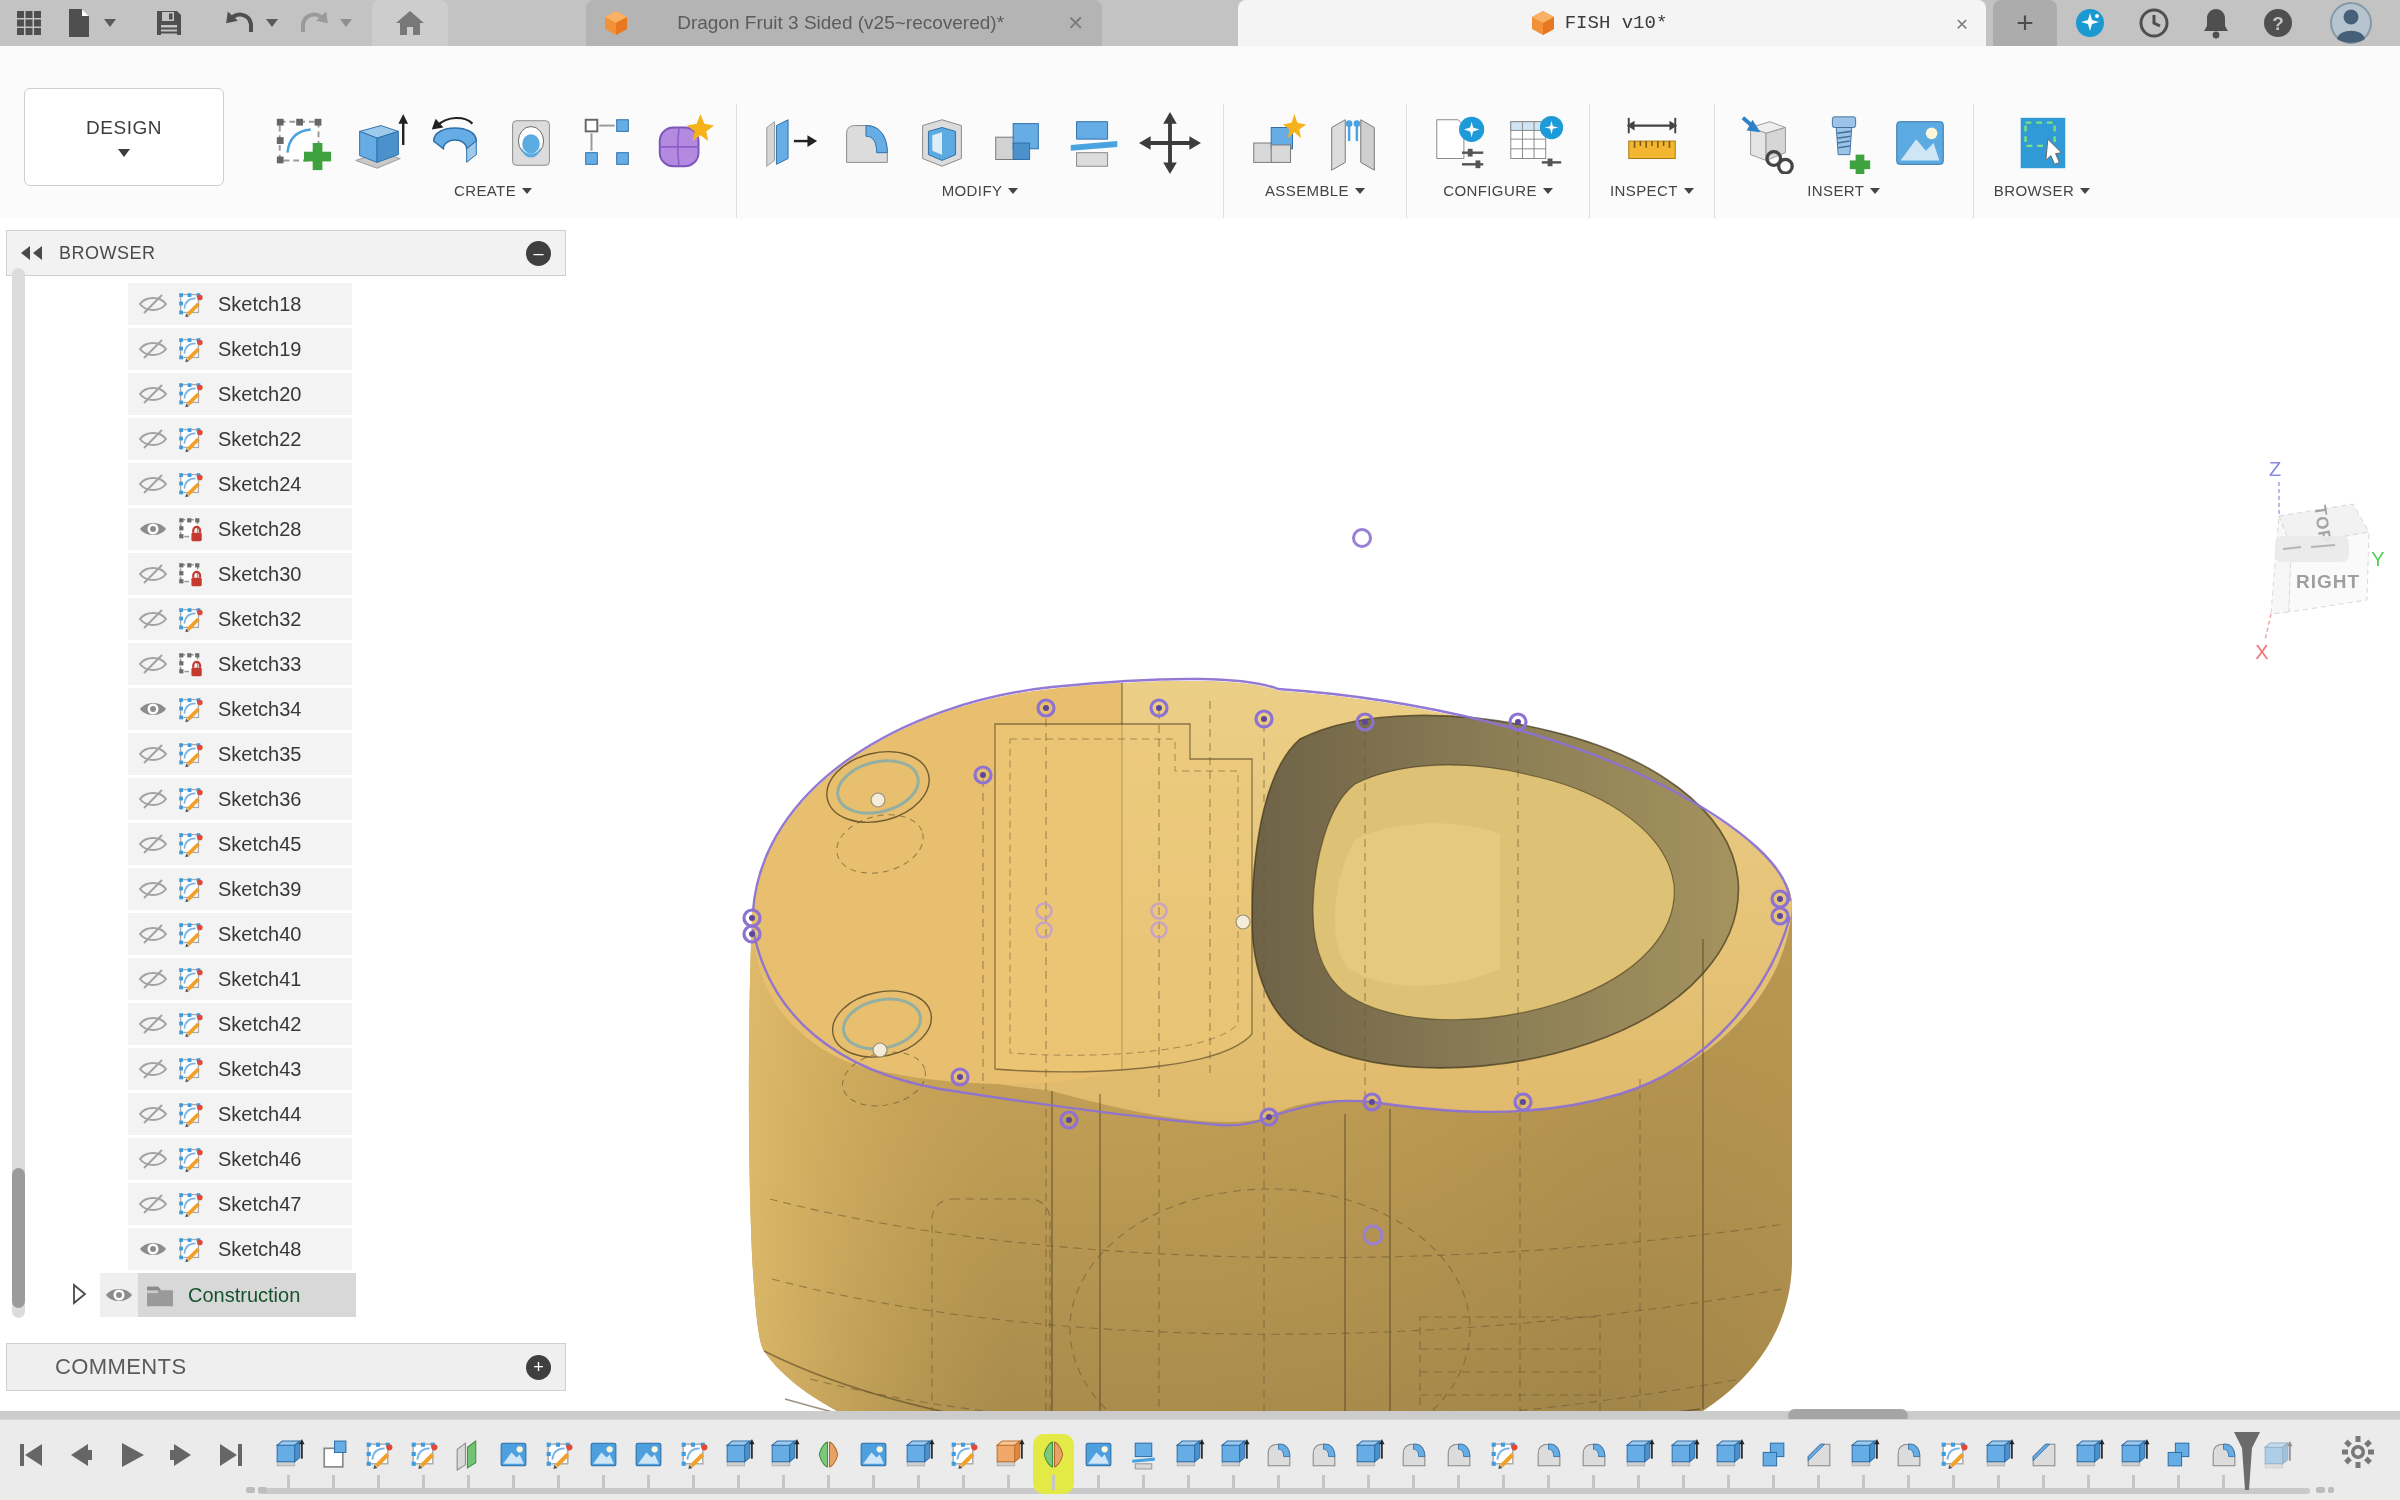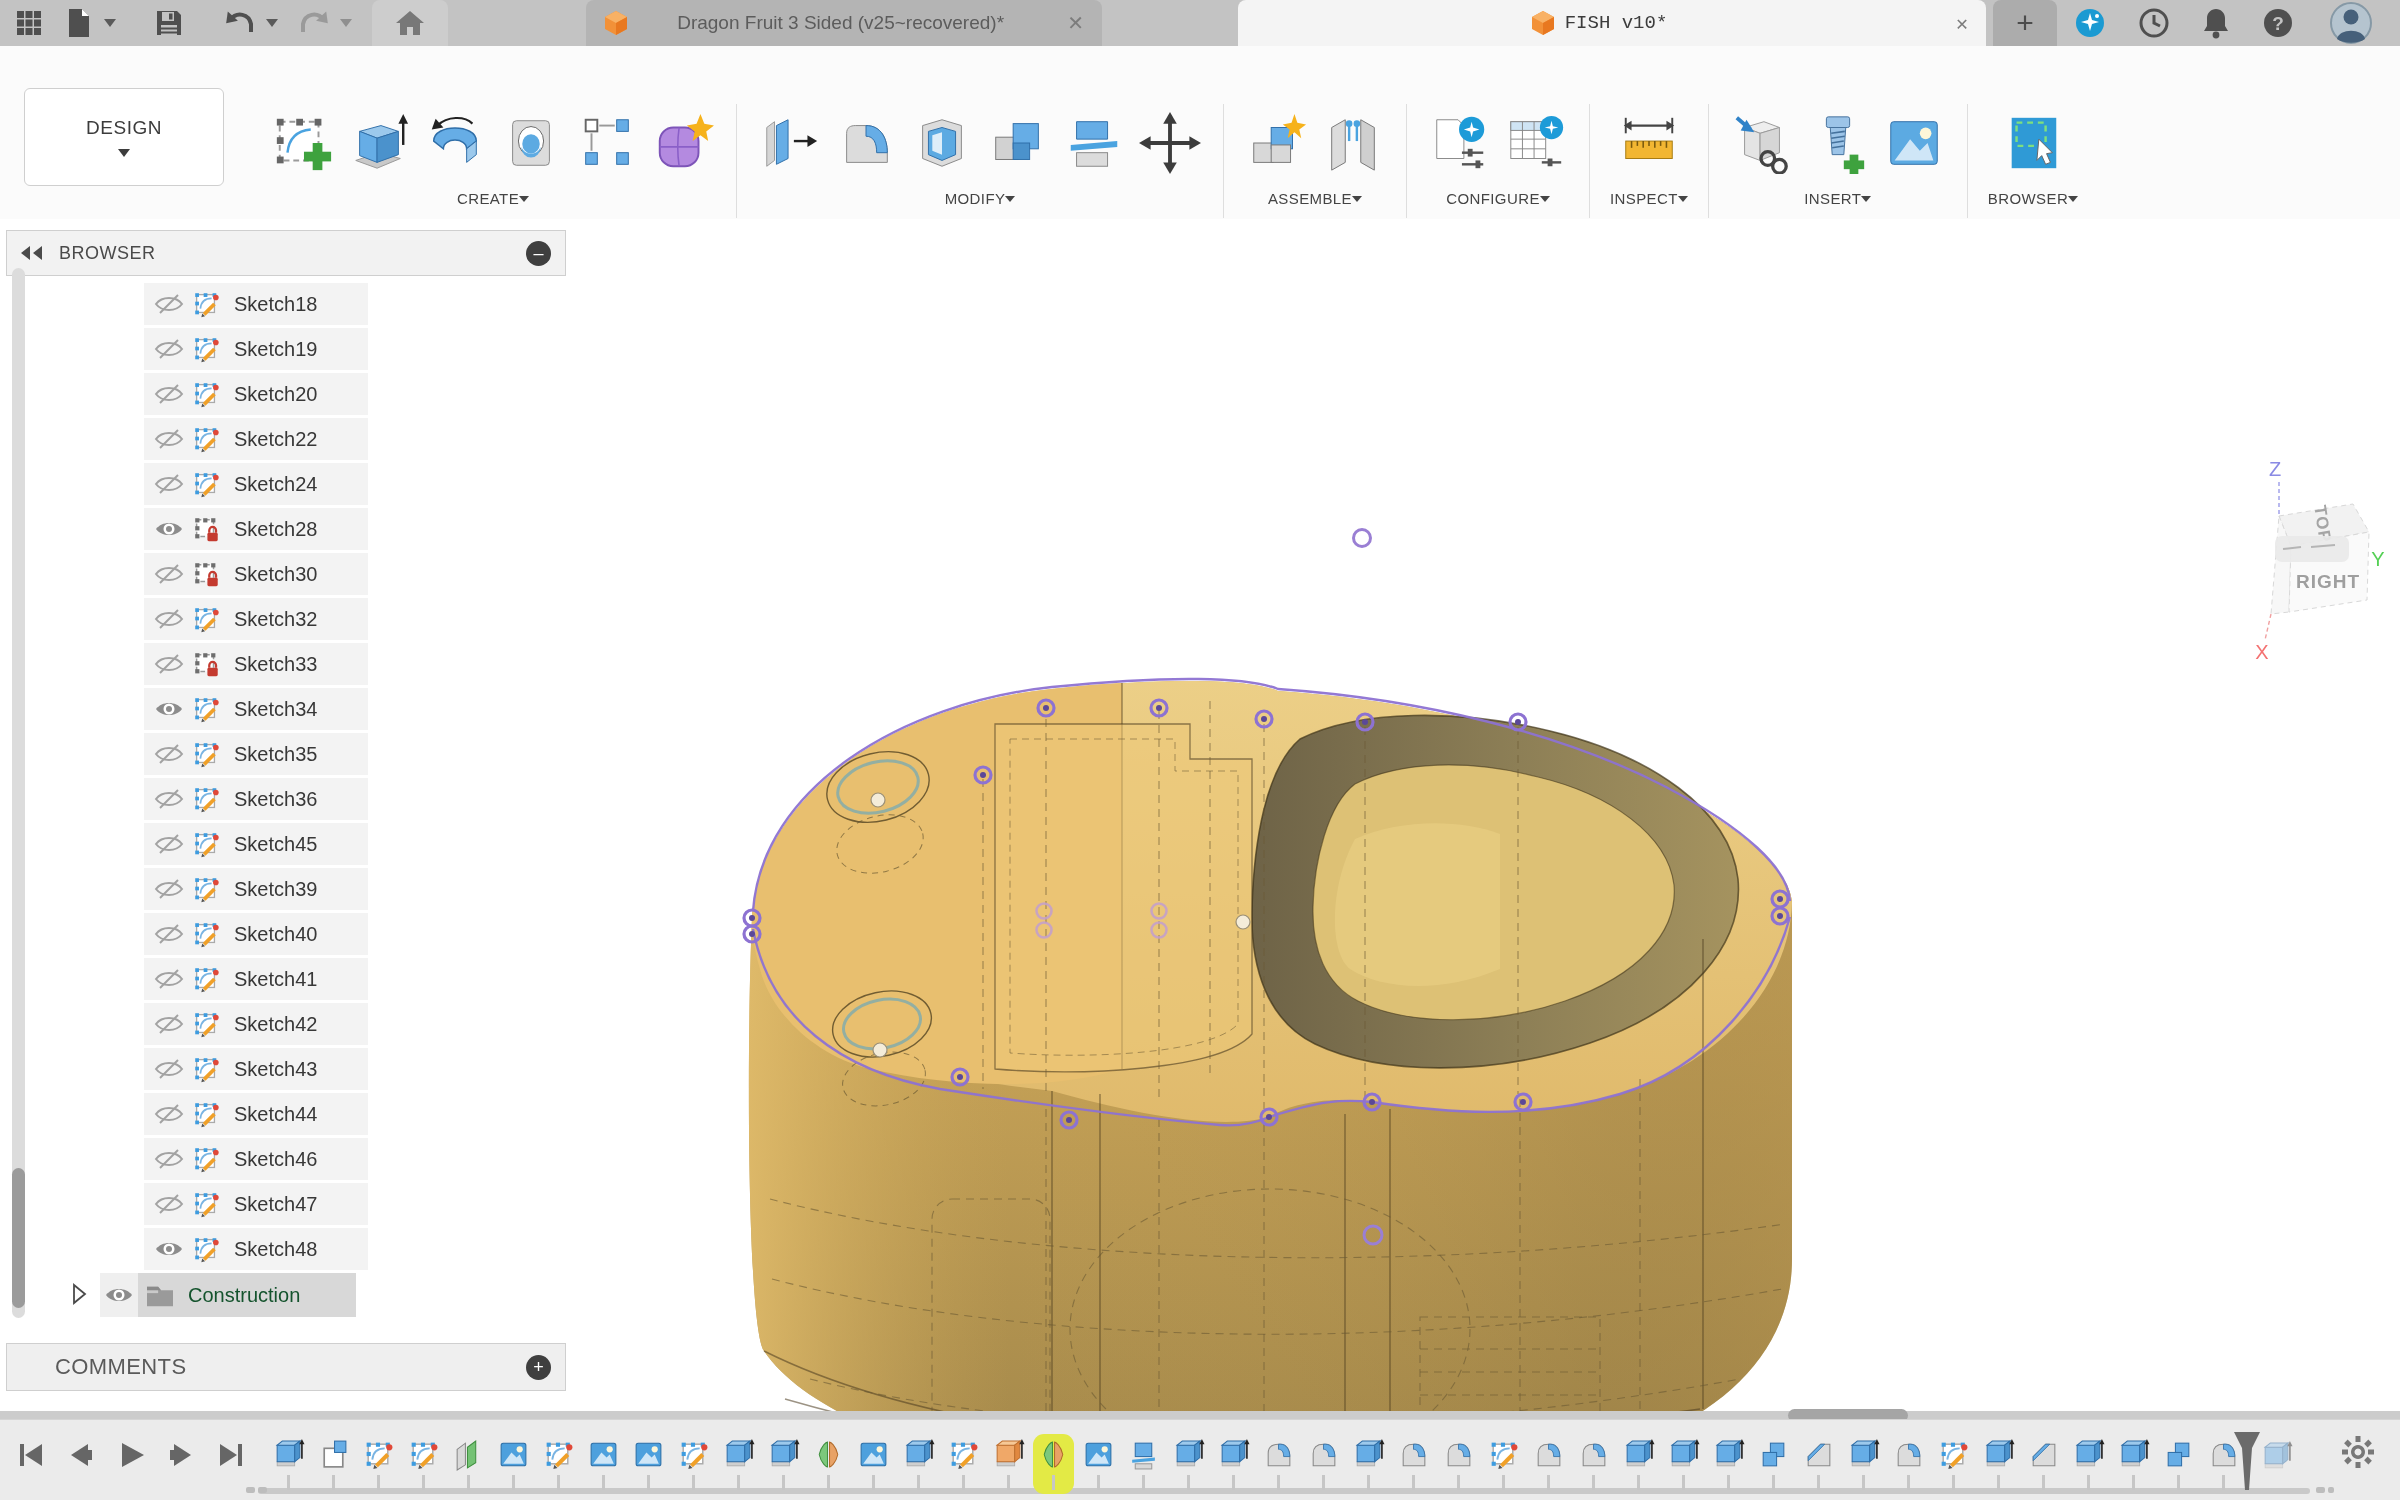--- a/index.html
+++ b/index.html
@@ -26,27 +26,27 @@
   #ribbon{left:0;top:46px;width:2400px;height:173px;background:#fbfbfb;border-bottom:1px solid #d2d2d2;}
   #design-btn{left:24px;top:42px;width:198px;height:96px;background:#fff;border:1px solid #cfcfcf;border-radius:6px;display:flex;align-items:center;justify-content:center;gap:10px;font-size:19px;color:#3c3c3c;letter-spacing:.5px;flex-direction:column;}
   #ribbon-tabs{left:252px;top:12px;height:40px;display:flex;gap:74px;align-items:flex-end;}
   .rtab{font-size:17px;letter-spacing:.5px;color:#5f5f5f;padding-bottom:8px;border-bottom:5px solid transparent;}
   .rtab.active{color:#0696d7;border-bottom-color:#0696d7;}
   #ribbon-groups{left:250px;top:58px;height:114px;display:flex;align-items:flex-start;}
   .rgroup{display:flex;flex-direction:column;align-items:center;padding:0 20px;border-right:1px solid #dedede;height:114px;}
   .rgroup:last-child{border-right:none;}
   .rtools{display:flex;gap:10px;height:78px;align-items:center;}
   .rtool{width:66px;height:70px;display:flex;align-items:center;justify-content:center;border-radius:4px;}
-  .rglabel{margin-top:8px;font-size:15px;color:#444;letter-spacing:.4px;display:flex;align-items:center;}
+  .rglabel{font-size:15px;color:#444;letter-spacing:.4px;display:flex;align-items:center;gap:6px;}
   .rglabel .caret{border-left-width:5px;border-right-width:5px;border-top-width:6px;border-top-color:#444;}
 
   
   #browser-header{left:6px;top:230px;width:560px;height:46px;background:#f2f2f2;border:1px solid #cfcfcf;box-sizing:border-box;display:flex;align-items:center;}
   #browser-title{font-size:18px;color:#4a4a4a;letter-spacing:.5px;margin-left:14px;flex:1;}
-  #browser-rows{left:144px;top:283px;}
+  #browser-rows{left:128px;top:283px;}
   .brow{display:flex;align-items:center;height:42px;margin-bottom:3px;background:#f3f3f3;width:218px;padding-left:6px;}
   .brow .lbl{font-size:20px;color:#383838;margin-left:10px;white-space:nowrap;}
   .eyebox{width:38px;height:30px;display:flex;align-items:center;justify-content:center;}
   .icbox{width:36px;height:32px;display:flex;align-items:center;justify-content:center;}
   #construction-row{left:100px;top:1273px;width:256px;height:44px;background:#efefef;display:flex;align-items:center;}
   #construction-inner{background:#d8d8d8;display:flex;align-items:center;height:44px;flex:1;padding-left:4px;}
   #construction-caret{left:70px;top:1283px;}
   #vscroll-track{left:12px;top:268px;width:13px;height:1050px;background:#dcdcdc;border-radius:7px;}
   #vscroll-thumb{left:12px;top:1168px;width:13px;height:140px;background:#9b9b9b;border-radius:7px;}
   #comments-bar{left:6px;top:1343px;width:560px;height:48px;background:#efefef;border:1px solid #cfcfcf;box-sizing:border-box;display:flex;align-items:center;}

